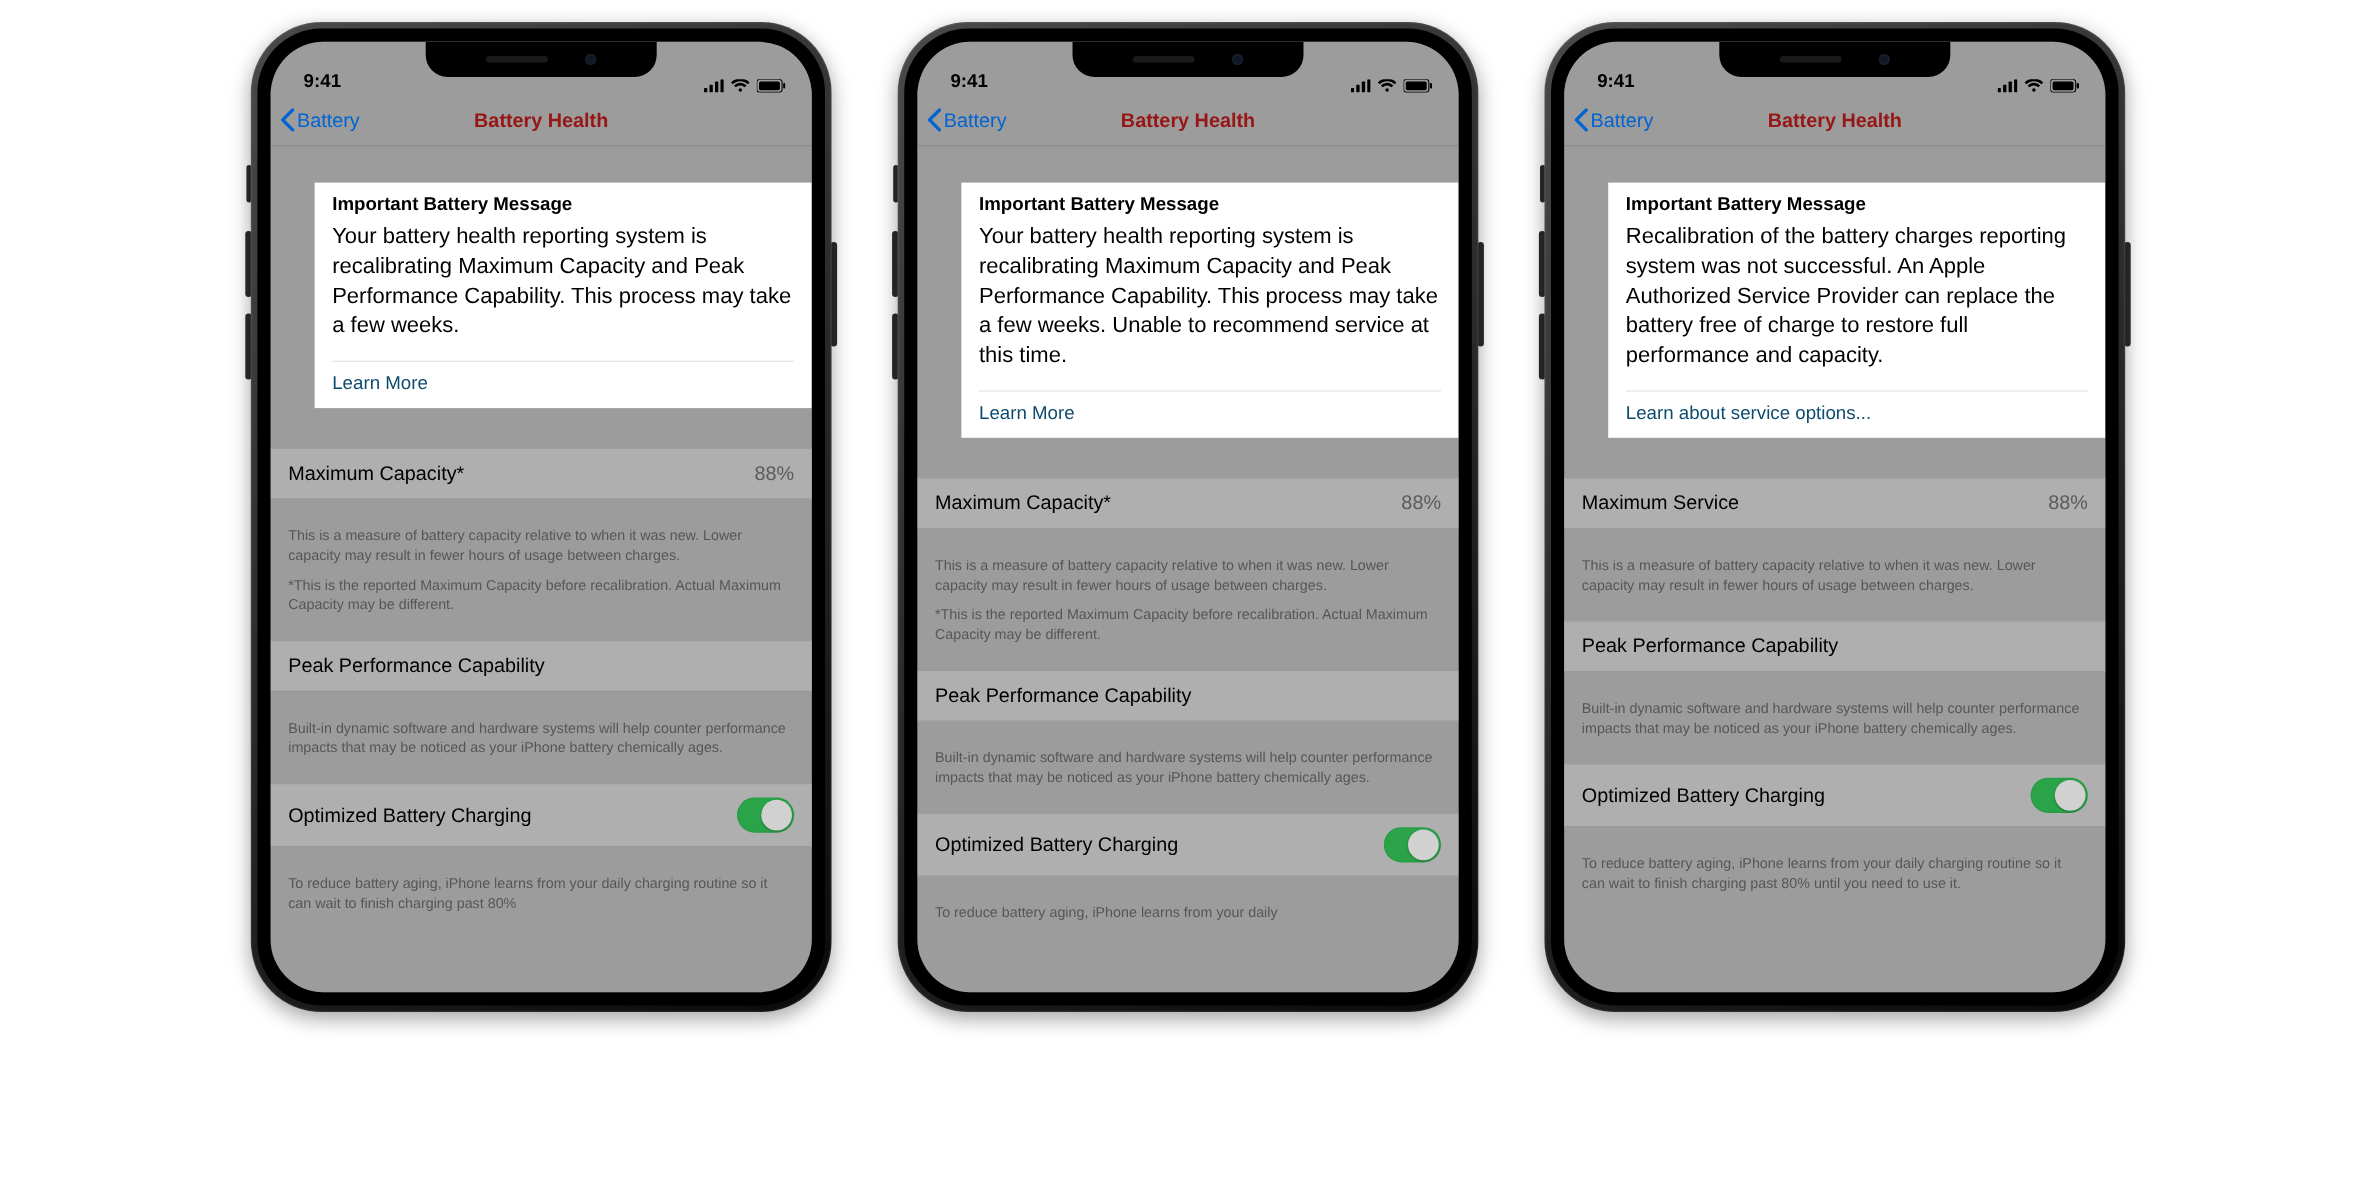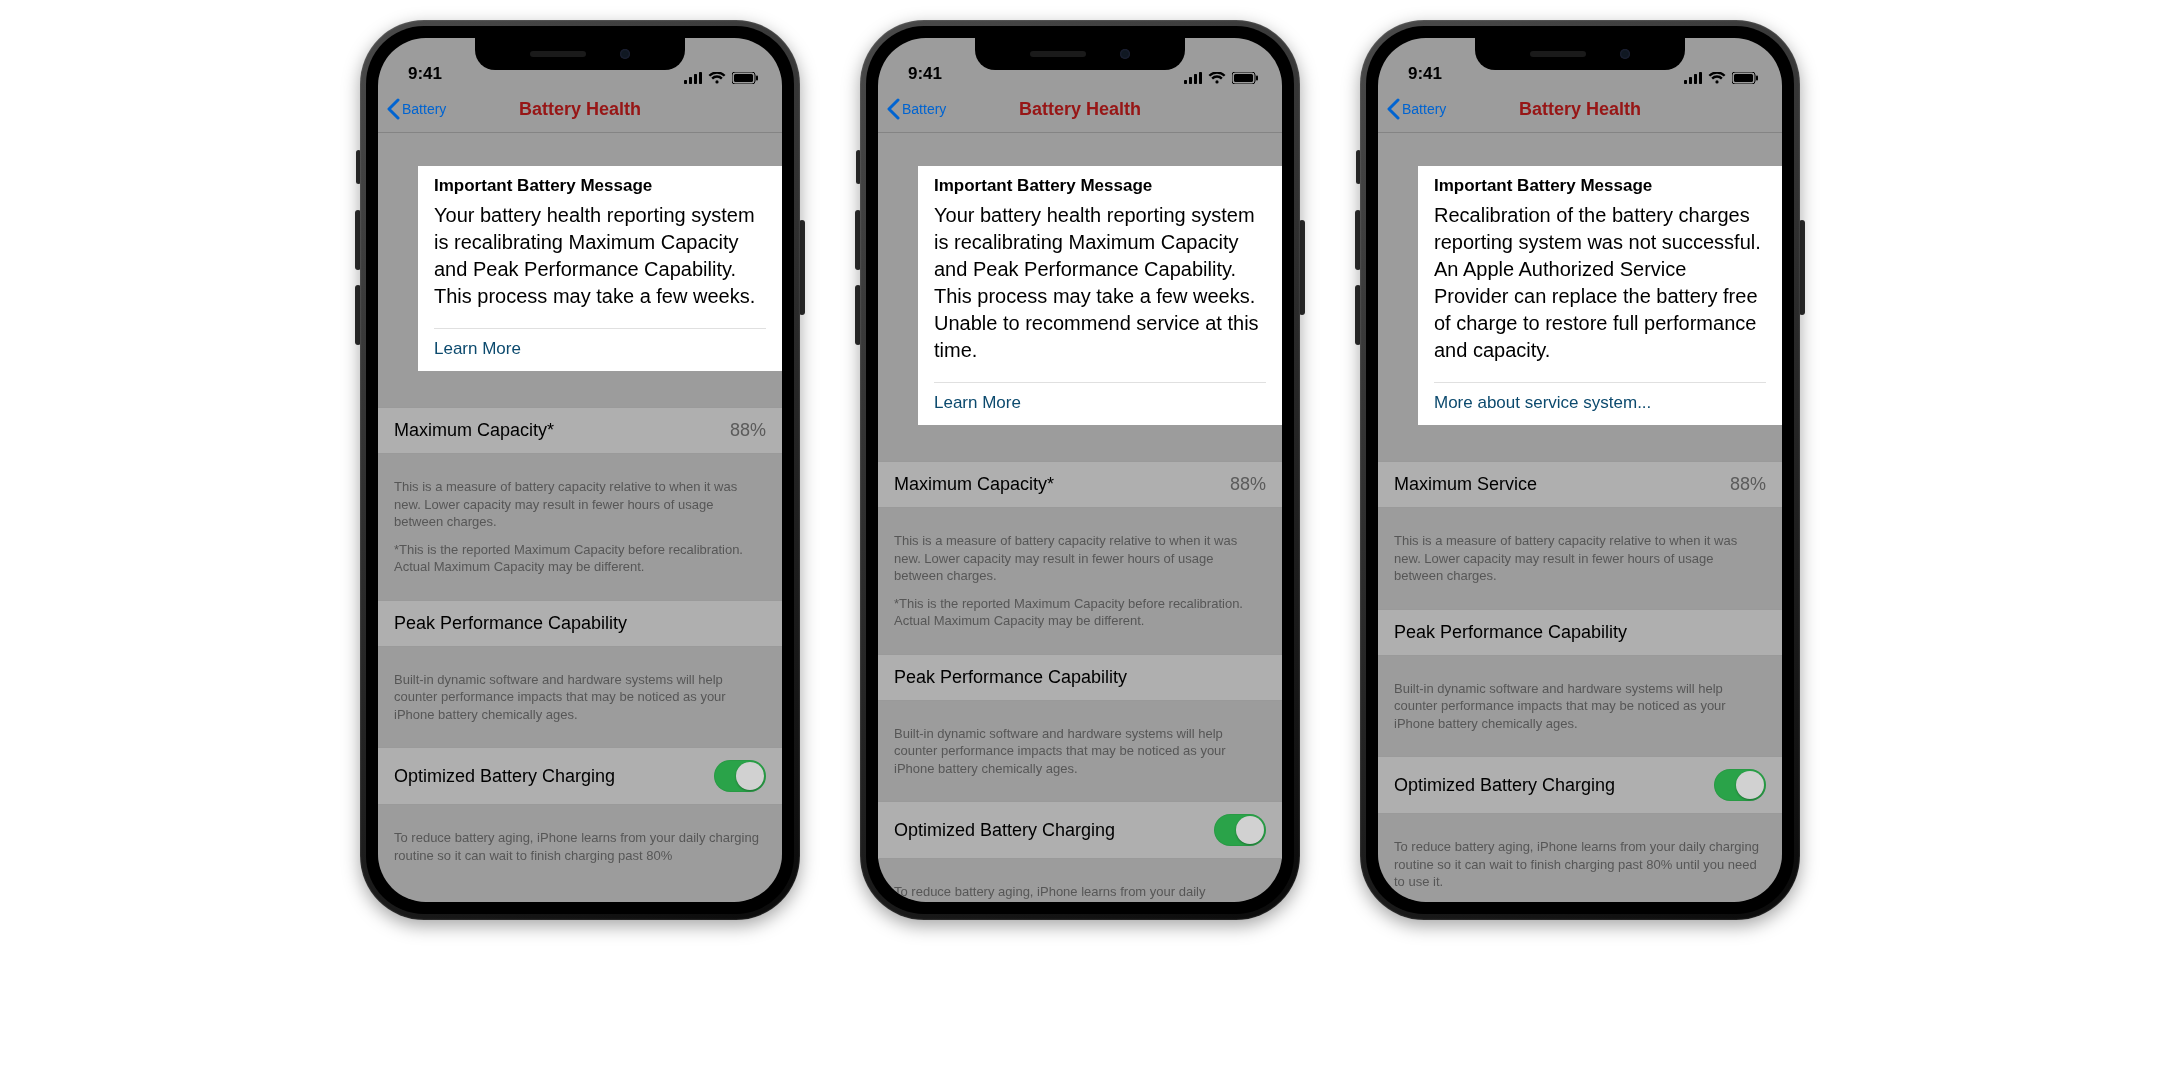--- a/index.html
+++ b/index.html
@@ -15,21 +15,21 @@
     width: 2160px;
     height: 1080px;
     position: relative;
     display: flex;
     justify-content: center;
     align-items: flex-start;
     gap: 60px;
     padding-top: 20px;
   }
   .phone {
-    width: 440px;
+    width: 528px;
     height: 900px;
     position: relative;
   }
   .bezel {
     position: absolute;
     inset: 0;
     border-radius: 64px;
     background: linear-gradient(145deg,#4a4a4a,#0a0a0a);
     box-shadow: 0 6px 18px rgba(0,0,0,0.35), inset 0 0 2px rgba(255,255,255,0.3);
   }
@@ -100,21 +100,21 @@
     display: flex;
     align-items: center;
     position: relative;
     border-bottom: 1px solid rgba(0,0,0,0.15);
   }
   .back-btn {
     display: flex;
     align-items: center;
     gap: 2px;
     color: #007aff;
-    font-size: 14px;
+    font-size: 18px;
     padding-left: 8px;
   }
   .nav-title {
     position: absolute;
     left: 0; right: 0;
     text-align: center;
     font-size: 18px;
     font-weight: 600;
     color: #b91c1c;
     pointer-events: none;
@@ -443,21 +443,21 @@
       </div>
 
       <div class="content">
         <div class="spacer"></div>
         <div class="section white">
           <div class="cell">
             <div class="cell-title">Important Battery Message</div>
             <div class="cell-body">Recalibration of the battery charges reporting system was not successful. An Apple Authorized Service Provider can replace the battery free of charge to restore full performance and capacity.</div>
           </div>
           <div class="divider"></div>
-          <div class="link-row">More about service system...</div>
+          <div class="link-row">Learn about service options...</div>
         </div>
 
         <div class="spacer"></div>
         <div class="row-kv">
           <span>Maximum Service</span>
           <span class="value">88%</span>
         </div>
         <div class="footnote">
           <p>This is a measure of battery capacity relative to when it was new. Lower capacity may result in fewer hours of usage between charges.</p>
         </div>

